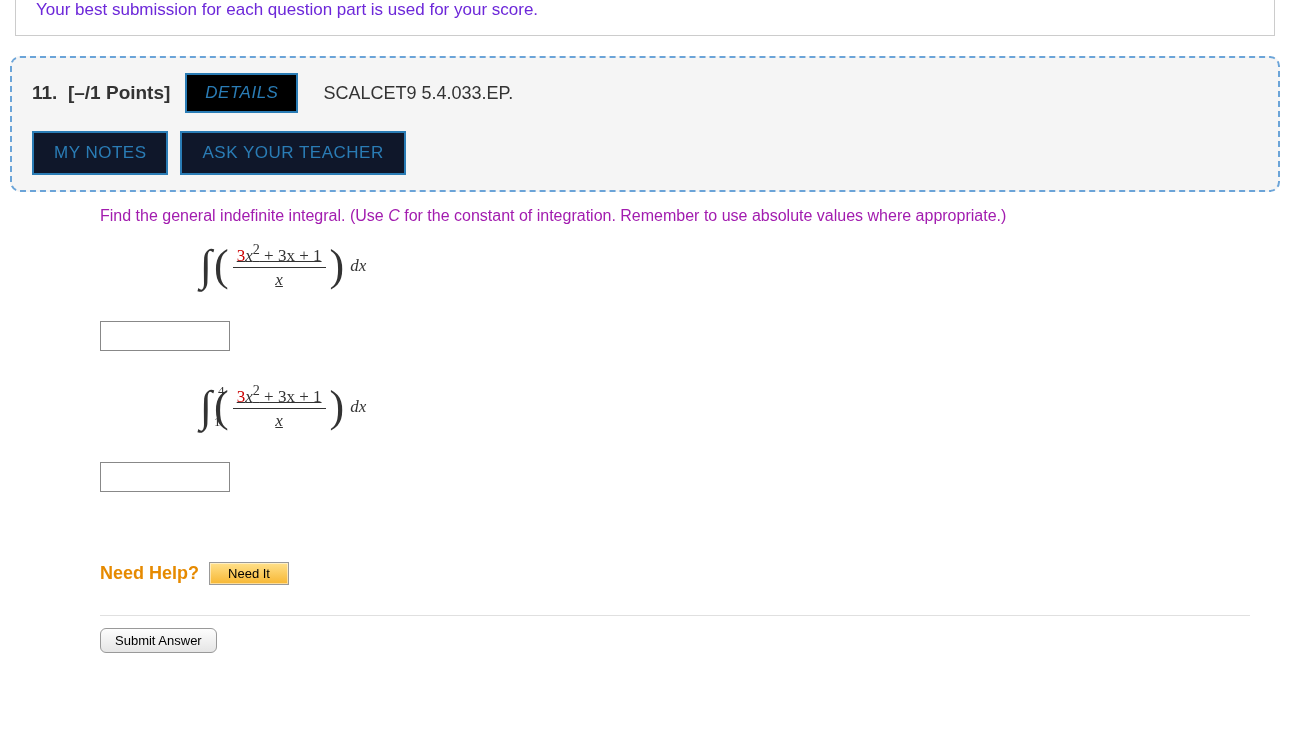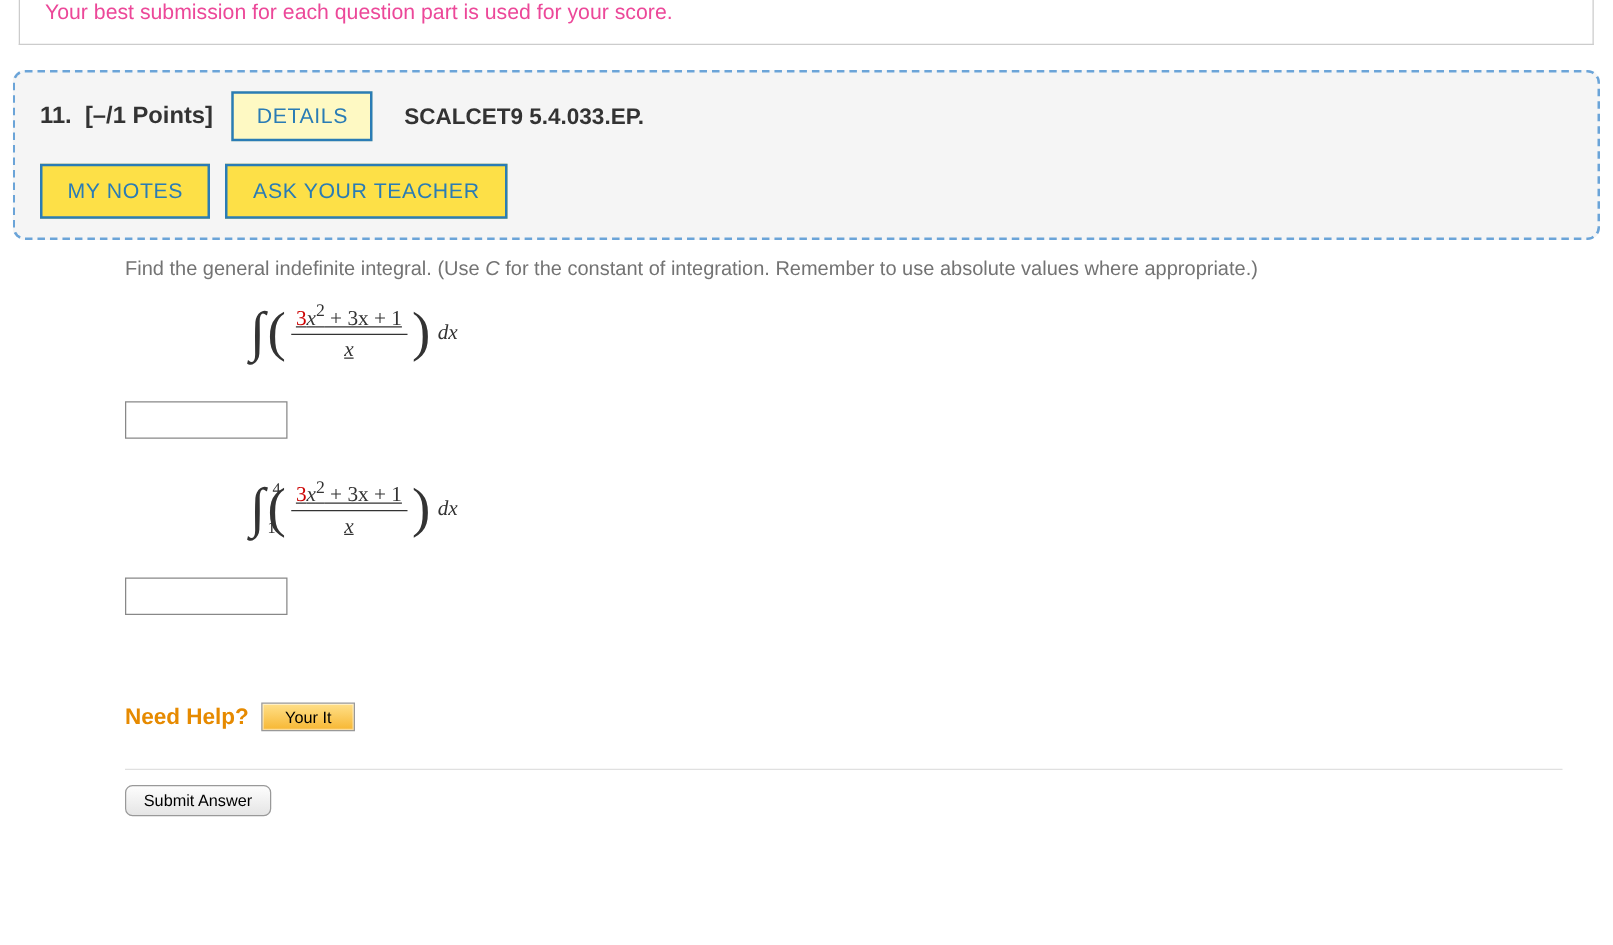--- a/index.html
+++ b/index.html
@@ -9,21 +9,21 @@
       width: 1290px;
       color: #333;
     }
     .top-note-box {
       border: 1px solid #ccc;
       border-top: none;
       margin: 0 15px 20px 15px;
       padding: 0 20px 15px 20px;
     }
     .top-note {
-      color: #ec4899;
+      color: #6d28d9;
       font-size: 17px;
     }
     .question-box {
       margin: 0 10px;
       border: 2px dashed #6ba4d8;
       border-radius: 10px;
       background: #f5f5f5;
       padding: 15px 20px;
     }
     .q-header-row1 {
@@ -32,60 +32,61 @@
       gap: 15px;
       margin-bottom: 18px;
     }
     .q-number {
       font-size: 19px;
       font-weight: bold;
       color: #333;
     }
     .details-btn {
       border: 2px solid #2a7cb5;
-      background: #fef9c3;
+      background: #000000;
       color: #2a7cb5;
       font-size: 17px;
       font-weight: 500;
       padding: 8px 18px;
       cursor: pointer;
       letter-spacing: 0.5px;
+      font-style: italic;
     }
     .textbook-ref {
       font-size: 18px;
-      font-weight: bold;
+      font-weight: normal;
       color: #333;
       margin-left: 10px;
     }
     .q-header-row2 {
       display: flex;
       gap: 12px;
     }
     .blue-btn {
       border: 2px solid #2a7cb5;
-      background: #fde047;
+      background: #0f172a;
       color: #2a7cb5;
       font-size: 17px;
       padding: 10px 20px;
       cursor: pointer;
       letter-spacing: 0.5px;
     }
     .content-area {
       margin-left: 80px;
       margin-right: 20px;
       padding: 15px 0 10px 0;
       background: #fff;
     }
     .content-inner {
       padding: 0 20px;
       font-family: Verdana, Geneva, sans-serif;
     }
     .prompt {
       font-size: 16px;
-      color: #737373;
+      color: #a21caf;
       margin-bottom: 15px;
     }
     .prompt em { font-style: italic; }
     .math-display {
       margin-left: 100px;
       margin-bottom: 30px;
       display: flex;
       align-items: center;
       font-family: 'Times New Roman', serif;
       font-size: 17px;
@@ -210,20 +211,20 @@
         <span class="den">x</span>
       </span>
       <span class="paren">)</span>
       <span class="dx">dx</span>
     </div>
 
     <input type="text" class="answer-input" style="">
 
     <div class="help-row">
       <span class="need-help">Need Help?</span>
-      <button class="read-it">Your It</button>
+      <button class="read-it">Need It</button>
     </div>
 
     <div class="submit-row">
       <button class="submit-btn">Submit Answer</button>
     </div>
   </div>
 </div>
 
 </body></html>

